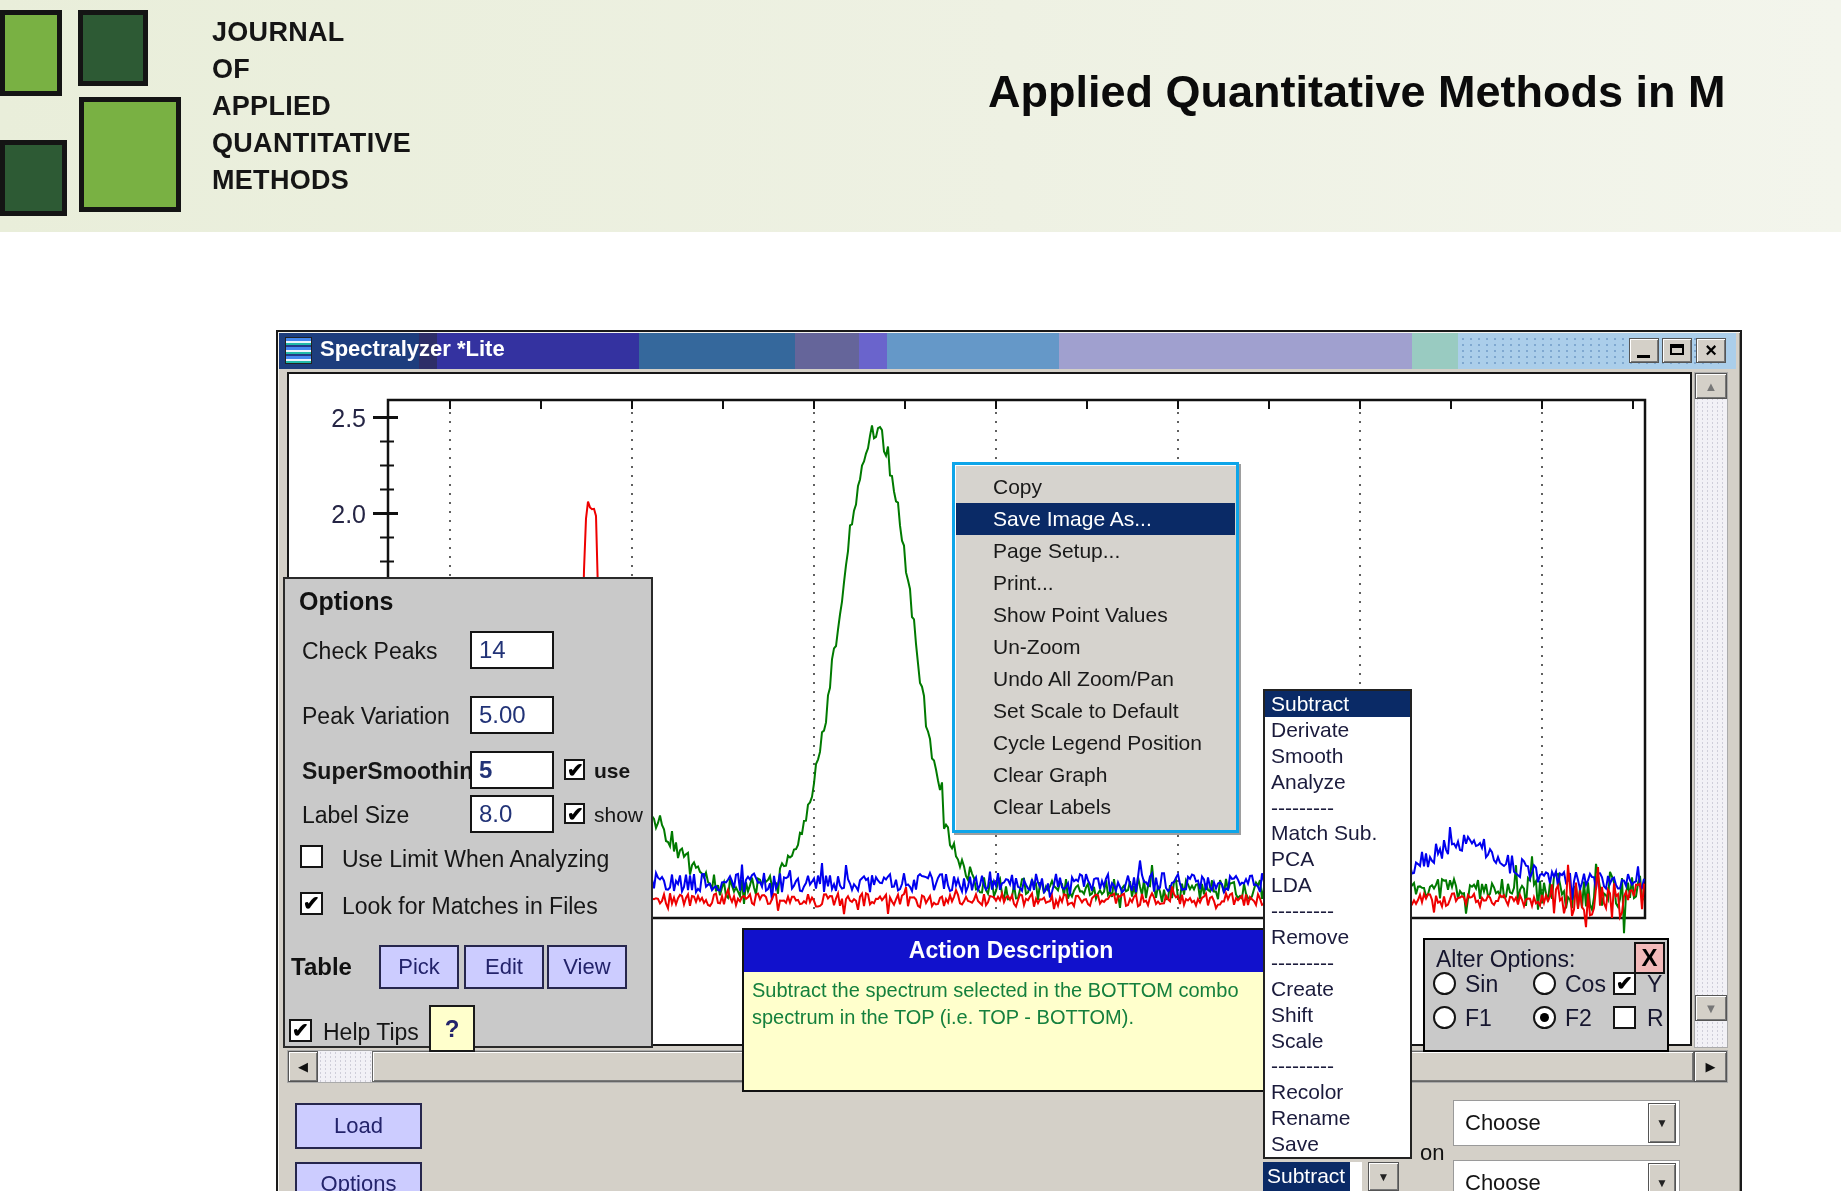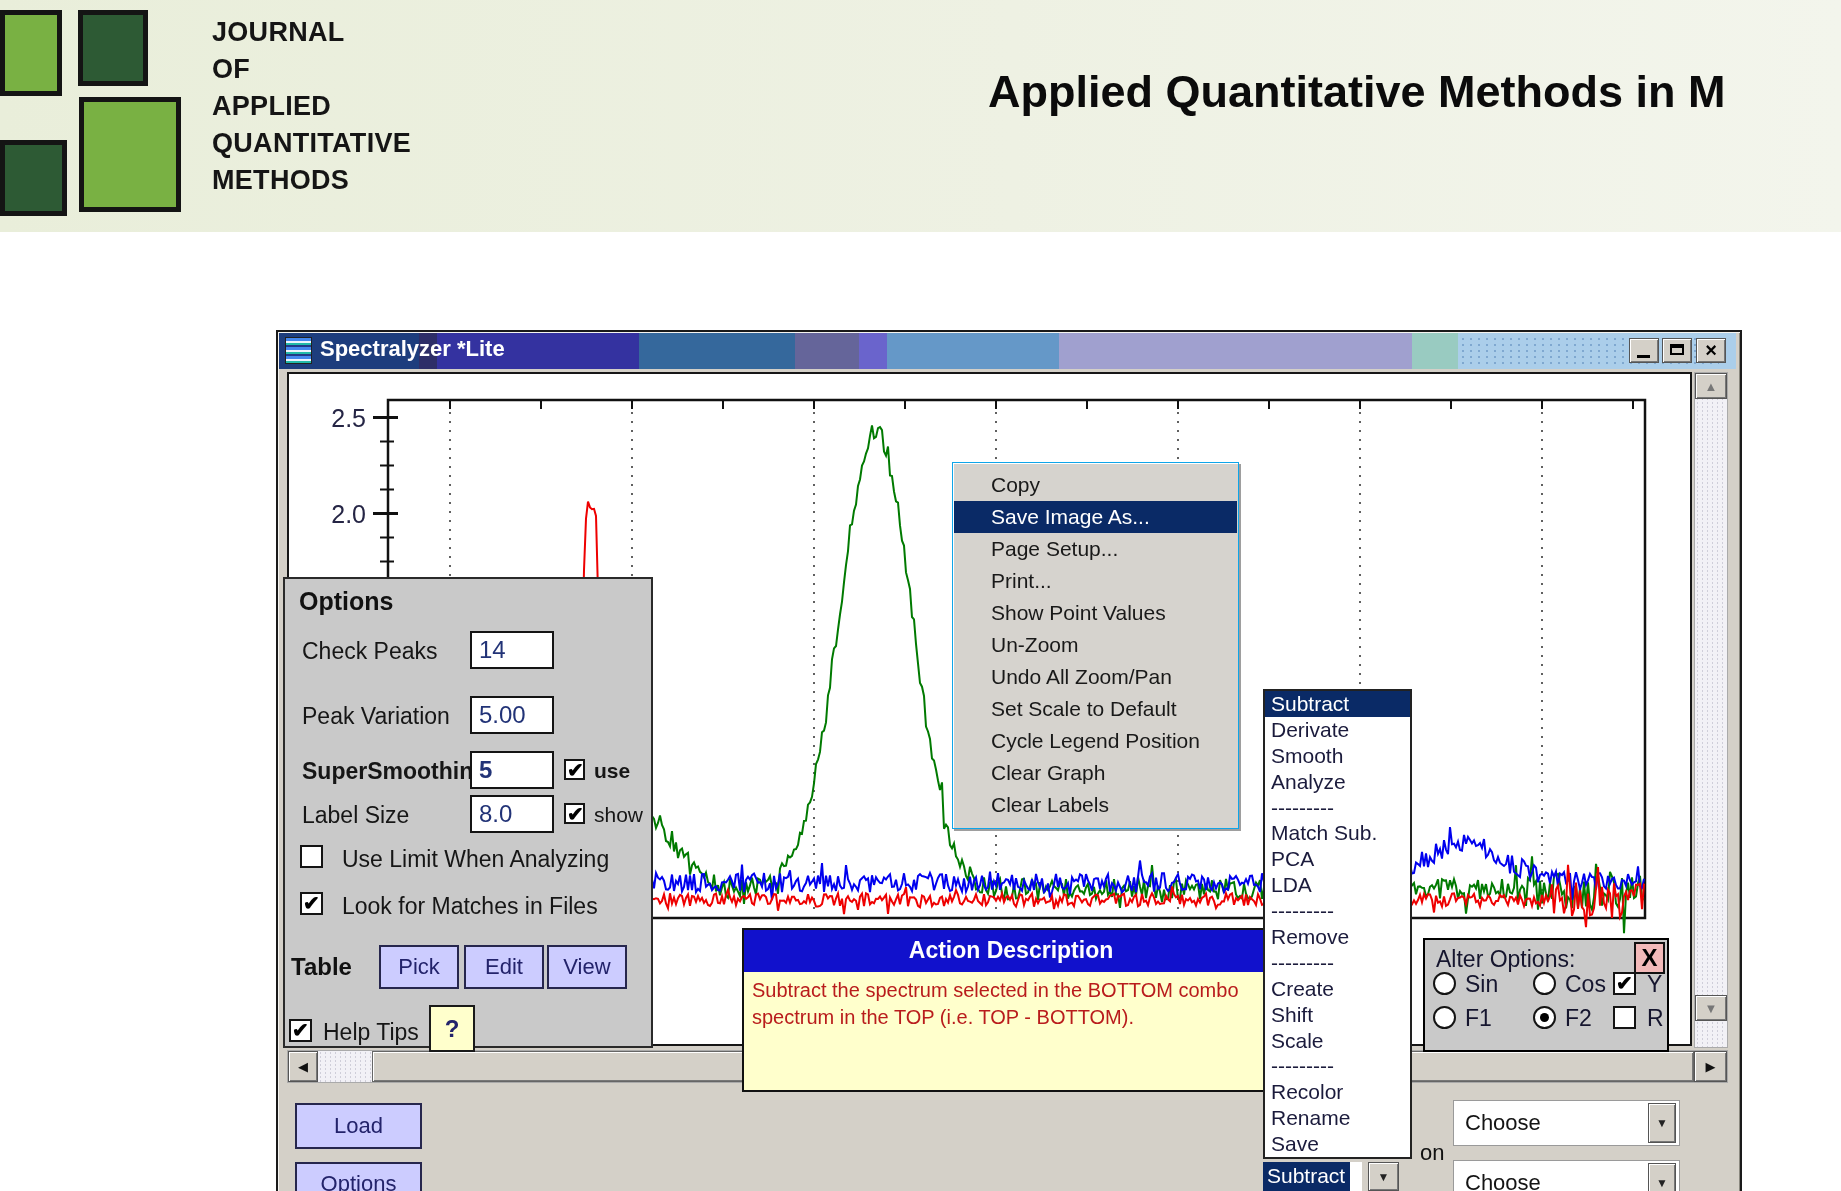--- a/index.html
+++ b/index.html
@@ -67,31 +67,31 @@
     box-sizing:border-box;z-index:5;}
   #options-title{position:absolute;left:14px;top:8px;font-size:25px;font-weight:bold;color:#111;}
   .opt-row{position:absolute;left:0;width:100%;height:42px;}
   .opt-row .lbl{position:absolute;left:17px;top:7px;font-size:23px;color:#161616;white-space:nowrap;text-align:center;}
   .opt-input{position:absolute;left:185px;top:0;width:84px;height:38px;background:#fff;border:2px solid #141414;
     box-sizing:border-box;font-size:24px;color:#223377;padding:3px 0 0 7px;}
   .opt-cb{left:279px;top:8px;width:21px;height:21px;}
   .opt-cb-lbl{position:absolute;left:309px;top:8px;font-size:21px;color:#161616;}
 
   
-  #context-menu{left:952px;top:462px;width:287px;z-index:6;background:#d6d3ce;border:1px solid #0ea5e9;
+  #context-menu{left:952px;top:462px;width:287px;z-index:6;background:#d6d3ce;border:3px solid #0ea5e9;
     box-shadow:2px 2px 0 rgba(40,40,40,.45), inset 1px 1px 0 #fff;padding:6px 1px 7px 1px;box-sizing:border-box;}
   .cm-item{height:32px;line-height:32px;padding-left:37px;font-size:21px;color:#191919;white-space:nowrap;}
   .cm-item.hl{background:#0a2a66;color:#ffffff;}
 
   
   #action-desc{left:742px;top:928px;width:526px;height:164px;border:2px solid #111;box-sizing:border-box;
     background:#ffffcc;z-index:7;}
   #action-desc-title{position:absolute;left:0;top:0;width:100%;height:42px;background:#1111cc;color:#fff;
     font-size:23px;font-weight:bold;padding:7px 0 0 12px;box-sizing:border-box;text-align:center;}
-  #action-desc-body{position:absolute;left:0;top:42px;padding:5px 8px;font-size:20px;line-height:27px;color:#b91c1c;white-space:nowrap;overflow:hidden;width:100%;box-sizing:border-box;}
+  #action-desc-body{position:absolute;left:0;top:42px;padding:5px 8px;font-size:20px;line-height:27px;color:#15803d;white-space:nowrap;overflow:hidden;width:100%;box-sizing:border-box;}
 
   
   #op-list{left:1263px;top:689px;width:149px;height:470px;background:#ffffff;border:2px solid #222;
     box-sizing:border-box;z-index:8;}
   .op-item{height:25.9px;line-height:25.9px;padding-left:6px;font-size:21px;color:#1b1b3c;white-space:nowrap;}
   .op-item.hl{background:#0a2a66;color:#fff;}
 
   
   #alter-panel{left:1423px;top:938px;width:246px;height:114px;background:#c9c9c9;border:2px solid #000000;
     box-sizing:border-box;z-index:7;}

